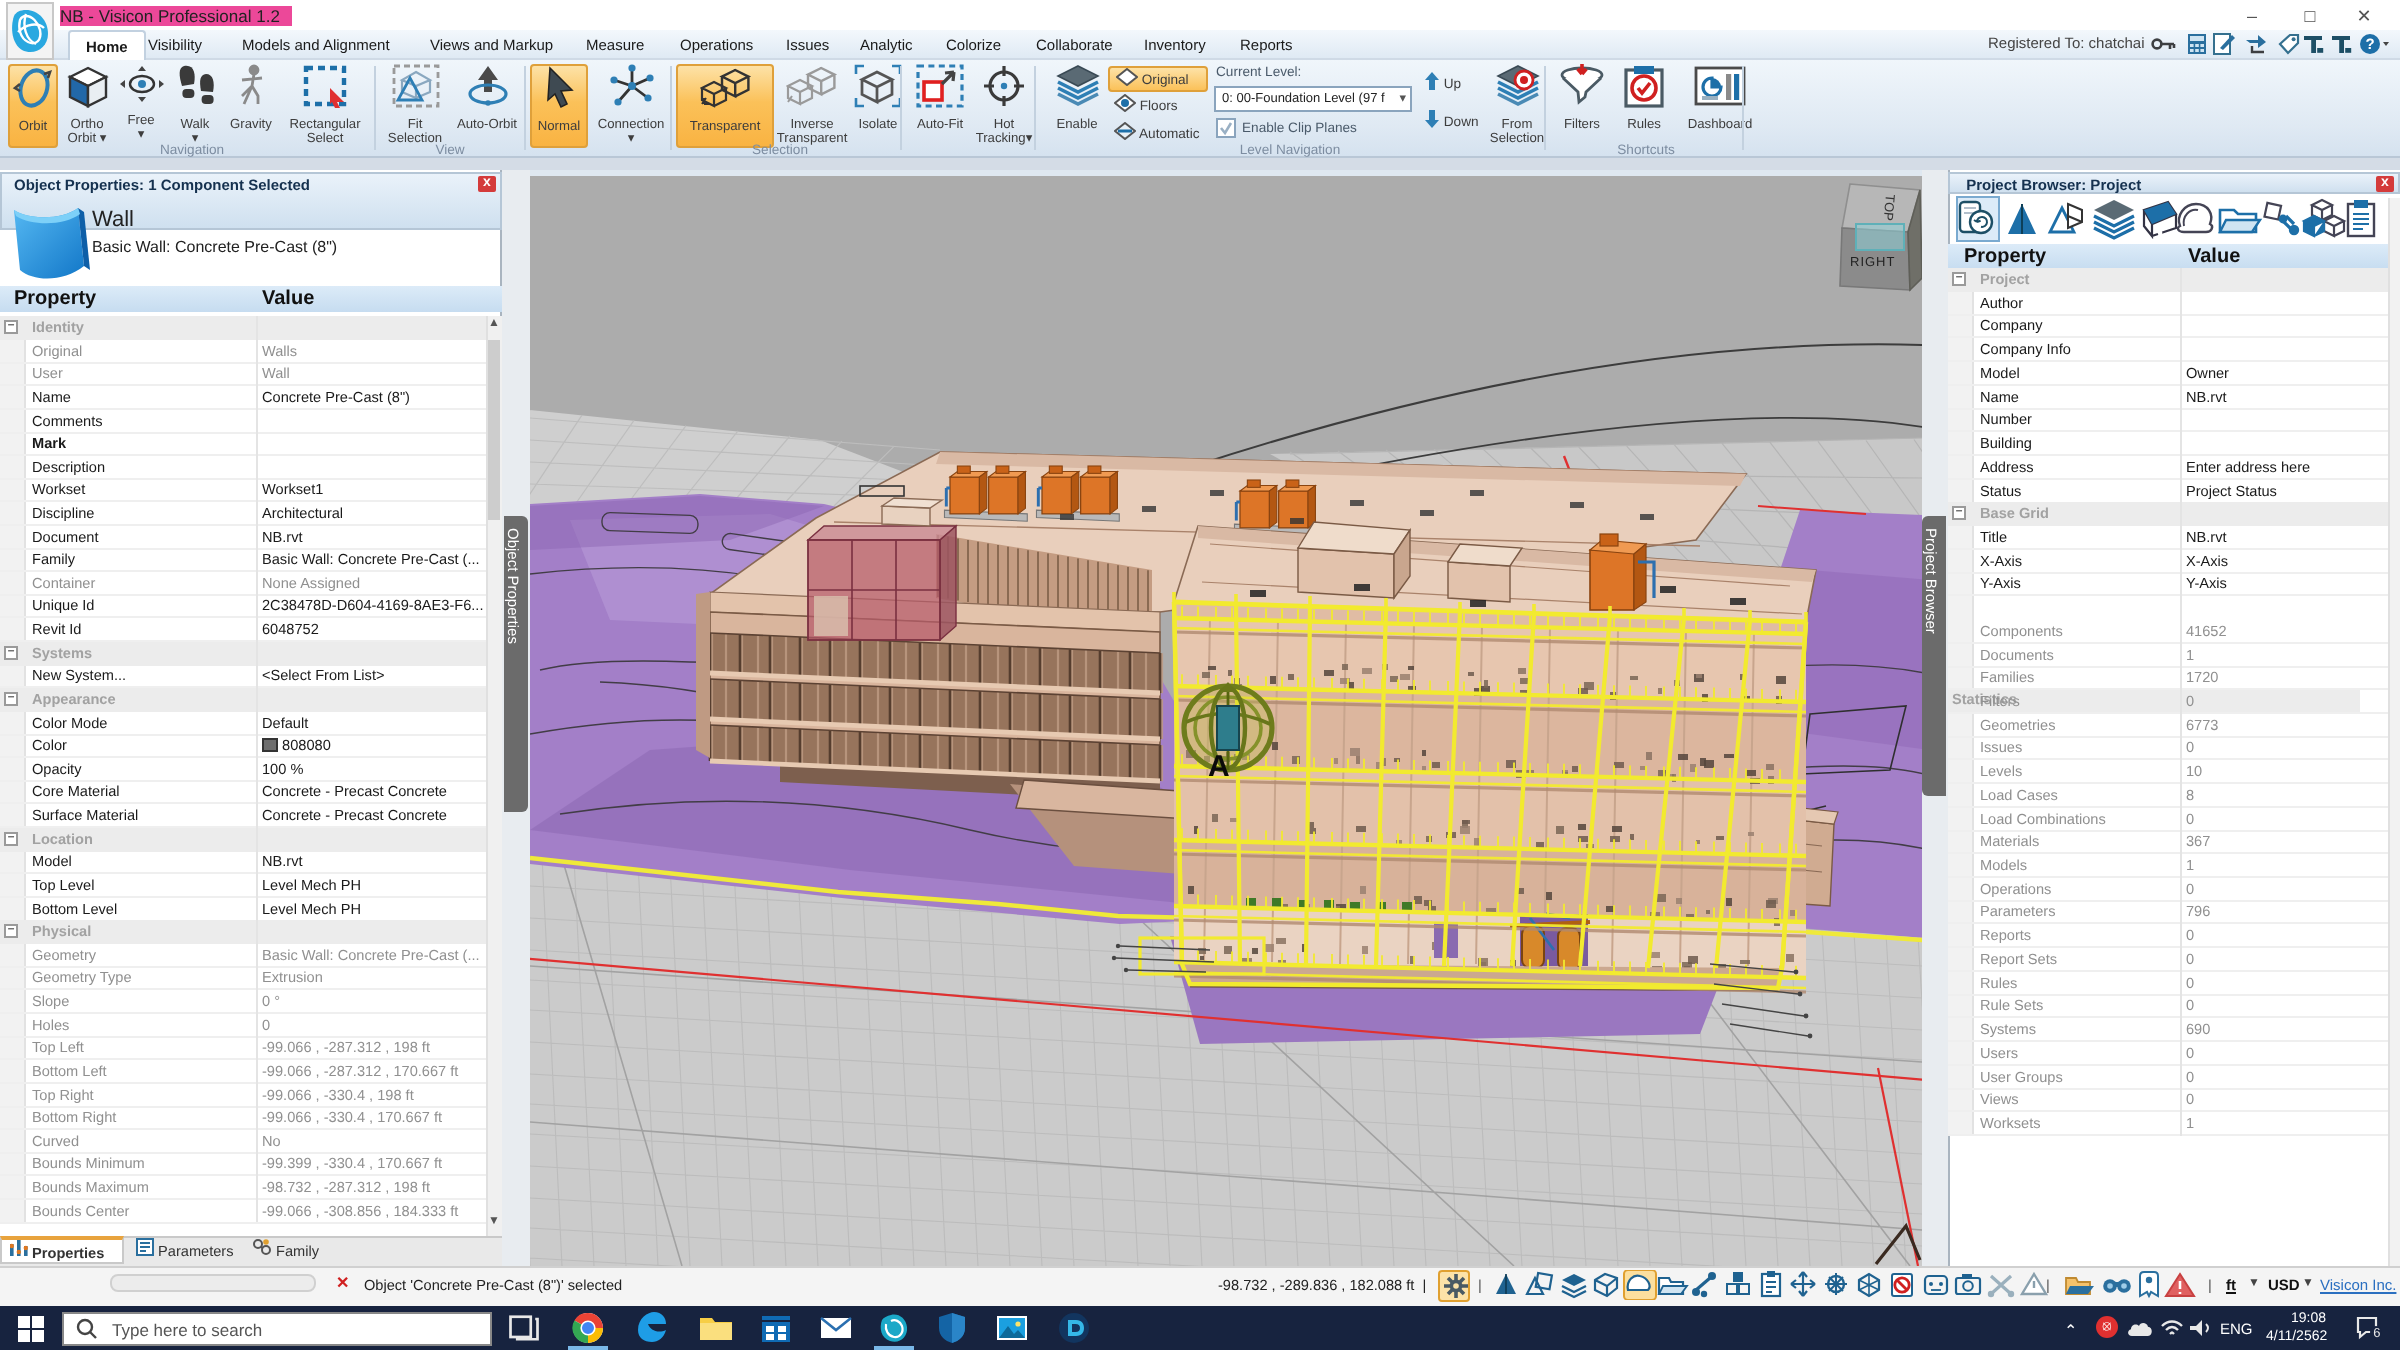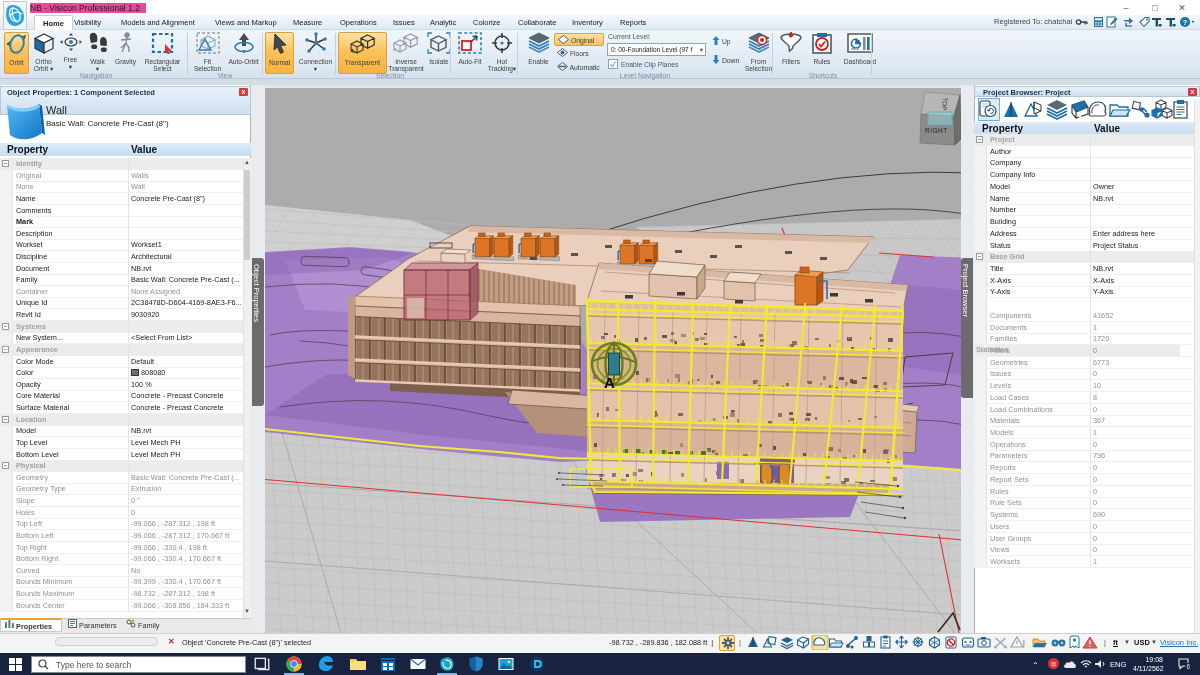--- a/index.html
+++ b/index.html
@@ -316,21 +316,21 @@
 <div class="gutter" style="left:0;top:158.0px;height:453.2px;"></div>
 <div class="psec" style="left:0;top:158.0px;width:243px;">
     <span class="expander">–</span>
     <span style="position:absolute;left:16px;top:1px;">Identity</span>
   </div>
 <div class="prow ro" style="left:0;top:169.6px;width:243px;border-bottom:1px solid #efefef;">
     <span class="lbl">Original</span>
     <span class="val" style="left:131px;">Walls</span>
   </div>
 <div class="prow ro" style="left:0;top:181.2px;width:243px;border-bottom:1px solid #efefef;">
-    <span class="lbl">None</span>
+    <span class="lbl">User</span>
     <span class="val" style="left:131px;">Wall</span>
   </div>
 <div class="prow" style="left:0;top:192.9px;width:243px;border-bottom:1px solid #efefef;">
     <span class="lbl">Name</span>
     <span class="val" style="left:131px;">Concrete Pre-Cast (8")</span>
   </div>
 <div class="prow" style="left:0;top:204.5px;width:243px;border-bottom:1px solid #efefef;">
     <span class="lbl">Comments</span>
     <span class="val" style="left:131px;"></span>
   </div>
@@ -361,21 +361,21 @@
 <div class="prow ro" style="left:0;top:285.8px;width:243px;border-bottom:1px solid #efefef;">
     <span class="lbl">Container</span>
     <span class="val" style="left:131px;">None Assigned</span>
   </div>
 <div class="prow" style="left:0;top:297.4px;width:243px;border-bottom:1px solid #efefef;">
     <span class="lbl">Unique Id</span>
     <span class="val" style="left:131px;">2C38478D-D604-4169-8AE3-F6...</span>
   </div>
 <div class="prow" style="left:0;top:309.1px;width:243px;border-bottom:1px solid #efefef;">
     <span class="lbl">Revit Id</span>
-    <span class="val" style="left:131px;">9030920</span>
+    <span class="val" style="left:131px;">6048752</span>
   </div>
 <div class="psec" style="left:0;top:320.7px;width:243px;">
     <span class="expander">–</span>
     <span style="position:absolute;left:16px;top:1px;">Systems</span>
   </div>
 <div class="prow" style="left:0;top:332.3px;width:243px;border-bottom:1px solid #efefef;">
     <span class="lbl">New System...</span>
     <span class="val" style="left:131px;">&lt;Select From List&gt;</span>
   </div>
 <div class="psec" style="left:0;top:343.9px;width:243px;">

